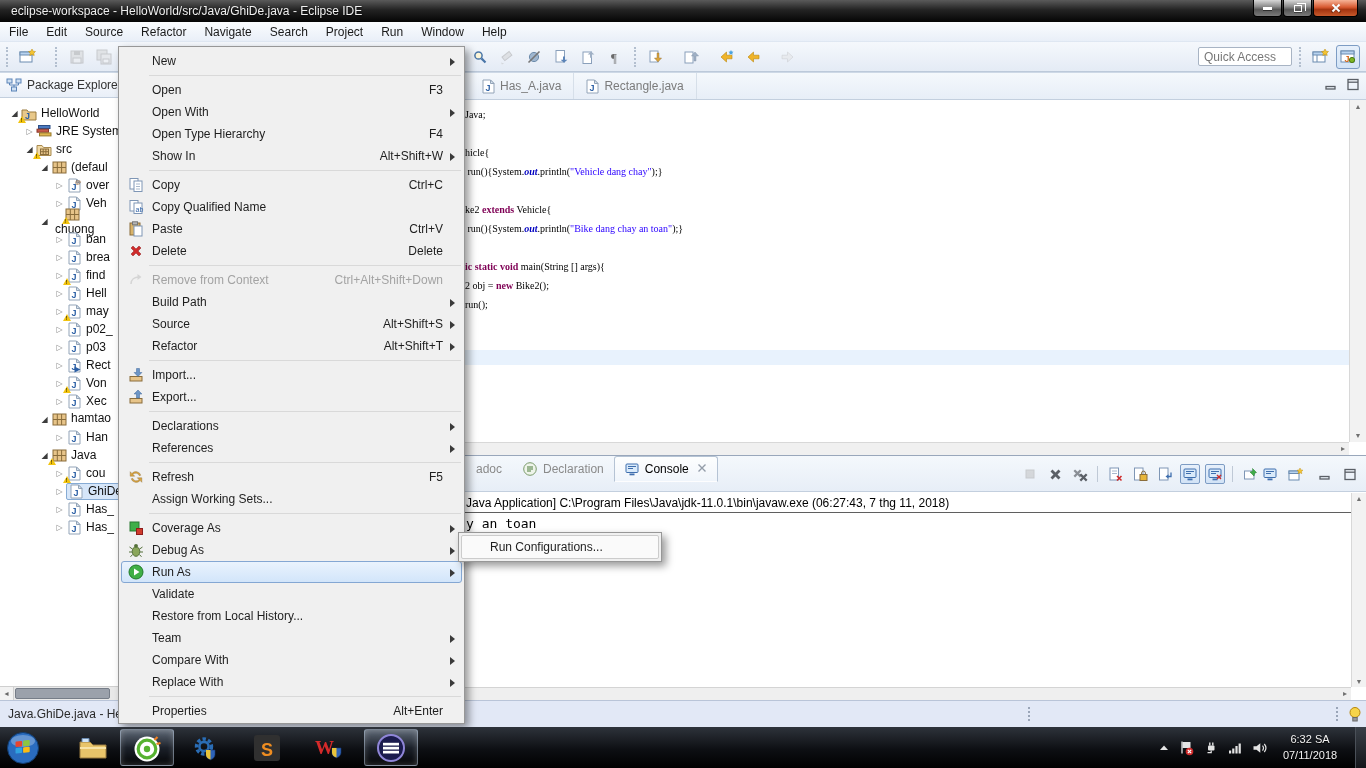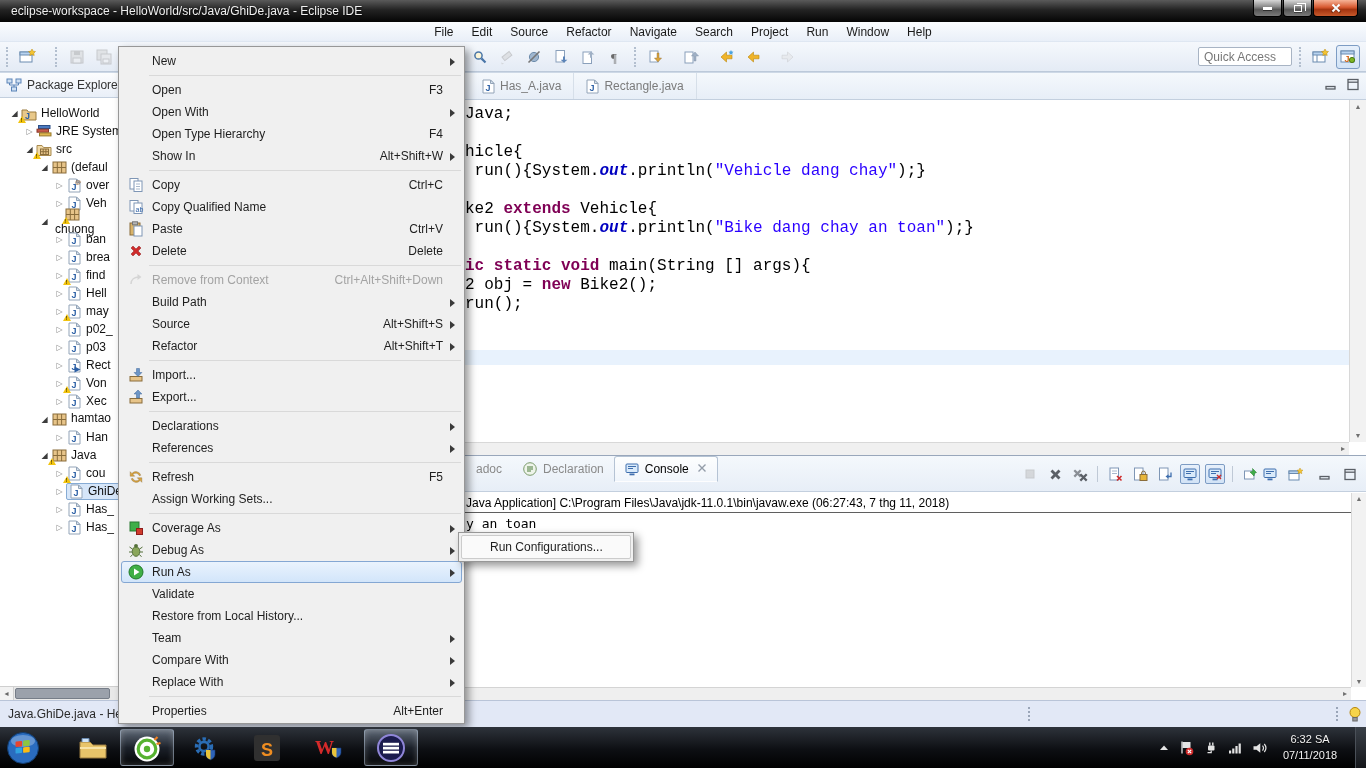--- a/index.html
+++ b/index.html
@@ -16,21 +16,21 @@
   .tb-btn{width:29px;height:17px;border:1px solid #000;border-top:none;border-radius:0 0 4px 4px;display:flex;align-items:center;justify-content:center;position:relative;background:linear-gradient(#d7d7d7,#8e8e8e 40%,#565656 60%,#7a7a7a);margin-left:1px;}
   .tb-btn.close{width:45px;background:linear-gradient(#f6b397,#d85a31 45%,#a33410 60%,#c85a2c);}
   .g-min{width:9px;height:3px;background:#fff;box-shadow:0 1px 0 rgba(0,0,0,.5);}
   .g-rest{width:8px;height:7px;border:1px solid #fff;position:relative;box-shadow:0 1px 0 rgba(0,0,0,.4);}
   .g-rest::before{content:"";position:absolute;left:2px;top:-3px;width:8px;height:7px;border:1px solid #fff;border-bottom:none;border-left:none;}
   .g-x{position:relative;width:10px;height:10px;}
   .g-x::before,.g-x::after{content:"";position:absolute;left:4px;top:0;width:2px;height:10px;background:#fff;box-shadow:0 1px 1px rgba(0,0,0,.5);}
   .g-x::before{transform:rotate(45deg);} .g-x::after{transform:rotate(-45deg);}
 
   
-  #menubar{position:absolute;left:0;top:22px;width:1366px;height:20px;background:linear-gradient(#fafcfe,#e9eff8);display:flex;align-items:center;border-bottom:1px solid #dfe7f2;justify-content:center;}
+  #menubar{position:absolute;left:0;top:22px;width:1366px;height:20px;background:linear-gradient(#fafcfe,#e9eff8);display:flex;align-items:center;border-bottom:1px solid #dfe7f2;}
   .mb-item{padding:0 9px;line-height:20px;color:#1a1a1a;font-size:12px;cursor:default;}
 
   
   #toolbar{position:absolute;left:0;top:42px;width:1366px;height:30px;background:linear-gradient(#f5f8fc,#e4ebf5);border-bottom:1px solid #bcc9da;}
   .tb-group{position:absolute;top:0;height:29px;display:flex;align-items:center;gap:3px;}
   #tb-left{left:2px;} #tb-mid{left:468px;} #tb-right{right:6px;}
   .t-ic{width:24px;height:24px;display:flex;align-items:center;justify-content:center;border-radius:3px;}
   .t-ic.dd{width:32px;}
   .t-ic.pressed{border:1px solid #7d9cc4;background:linear-gradient(#e7f0fb,#d2e3f6);}
   .t-ic.disabled{opacity:.45;}
@@ -55,21 +55,21 @@
   .sc-btn{width:14px;height:13px;background:#f2f2f2;border-right:1px solid #d0d0d0;color:#666;font-size:8px;display:flex;align-items:center;justify-content:center;}
   .pe-thumb{width:95px;height:11px;margin-left:1px;background:#9ba1ab;border:1px solid #767d88;border-radius:2px;}
 
   
   #editor{position:absolute;left:461px;top:72px;width:905px;height:383px;background:#fff;border-left:1px solid #a9b7c9;border-top:1px solid #cdd8e6;}
   .ed-tabs{position:absolute;left:0;top:0;right:0;height:27px;background:linear-gradient(#f4f8fc,#e7eef7);border-bottom:1px solid #c3cfde;display:flex;align-items:flex-end;padding-left:8px;}
   .ed-tab{height:26px;display:flex;align-items:center;gap:5px;padding:0 12px;color:#7b7b7b;border-right:1px solid #d6dfe9;font-size:12px;}
   .ed-minmax{position:absolute;right:6px;top:5px;display:flex;gap:8px;}
   .ed-content{position:absolute;left:0;top:27px;right:17px;bottom:13px;overflow:hidden;background:#fff;}
   .hl-line{position:absolute;left:0;right:0;top:250px;height:15px;background:#e8f2fd;}
-  .code-line{position:relative;height:19px;line-height:19px;white-space:pre;font-family:Liberation Mono, monospace;font-size:16px;padding-left:3px;}
+  .code-line{position:relative;height:19px;line-height:19px;white-space:pre;font-family:Liberation Serif, serif;font-size:10px;padding-left:3px;}
   .code-pad{height:5px;}
   .tk-k{color:#7f0055;font-weight:bold;} .tk-s{color:#2a00ff;} .tk-f{color:#0000c0;font-weight:bold;font-style:italic;} .tk-d{color:#000;}
   .ed-vscroll{position:absolute;right:0;top:27px;bottom:13px;width:17px;background:#f2f2f2;border-left:1px solid #d8d8d8;}
   .ed-hscroll{position:absolute;left:0;right:17px;bottom:0;height:13px;background:#f0f0f0;border-top:1px solid #d8d8d8;}
   .v-ar{position:absolute;left:0;width:100%;text-align:center;font-size:7px;color:#707070;}
   .h-ar{position:absolute;top:1px;font-size:8px;color:#707070;}
 
   
   #console{position:absolute;left:461px;top:455px;width:905px;height:245px;background:#fff;border-left:1px solid #a9b7c9;border-top:1px solid #99a7bb;}
   .cs-tabs{position:absolute;left:0;top:0;right:0;height:36px;background:linear-gradient(#f4f8fc,#e7eef7);border-bottom:1px solid #c3cfde;display:flex;align-items:flex-start;padding-left:4px;}
@@ -100,21 +100,21 @@
   .mi-label{margin-left:6px;color:#1e1e1e;font-size:12px;white-space:nowrap;}
   .mi-sc{margin-left:auto;margin-right:18px;color:#1e1e1e;font-size:12px;}
   .mi-arrow{position:absolute;right:6px;top:7px;width:0;height:0;border-top:4px solid transparent;border-bottom:4px solid transparent;border-left:5px solid #3a3a3a;}
   .mi.disabled .mi-label,.mi.disabled .mi-sc{color:#a3a3a3;}
   .mi.disabled .mi-icon{opacity:.45;}
   .mi.hl{background:linear-gradient(#eaf3fd,#d2e5fa);border-color:#84a7d3;}
   .menu-sep{height:7px;position:relative;margin:0 3px 0 30px;}
   .menu-sep::after{content:"";position:absolute;left:0;right:0;top:3px;border-top:1px solid #d9d9d9;}
 
   
-  #runsub{position:absolute;left:458px;top:532px;width:176px;height:30px;background:#f0f0f0;border:1px solid #979797;box-shadow:4px 4px 8px rgba(0,0,0,.4);z-index:60;padding:2px;}
+  #runsub{position:absolute;left:458px;top:532px;width:204px;height:30px;background:#f0f0f0;border:1px solid #979797;box-shadow:4px 4px 8px rgba(0,0,0,.4);z-index:60;padding:2px;}
   .sub-item{height:24px;display:flex;align-items:center;padding-left:28px;font-size:12px;color:#1e1e1e;background:#fafafa;border:1px solid #cccccc;border-radius:2px;}
 
   
   #taskbar{position:absolute;left:0;top:727px;width:1366px;height:41px;background:linear-gradient(#2e333b,#0d0f13 55%,#000);z-index:70;}
   .start{position:absolute;left:5px;top:3px;width:36px;height:36px;border-radius:50%;display:flex;align-items:center;justify-content:center;}
   .tk-slot{position:absolute;top:2px;width:54px;height:37px;display:flex;align-items:center;justify-content:center;border-radius:3px;}
   .tk-slot.active{background:linear-gradient(rgba(190,210,235,.35),rgba(90,110,140,.18) 50%,rgba(20,25,35,.1));border:1px solid rgba(200,215,235,.5);box-shadow:inset 0 0 6px rgba(255,255,255,.25);}
   #tray{position:absolute;right:98px;top:0;height:41px;display:flex;align-items:center;gap:9px;}
   .clock{position:absolute;right:16px;top:4px;width:80px;text-align:center;color:#f2f2f2;font-size:11px;line-height:16px;text-shadow:0 1px 1px #000;}
   .showdesk{position:absolute;right:0;top:0;width:11px;height:41px;background:linear-gradient(#3a4048,#14161a);border-left:1px solid #4a5058;}

